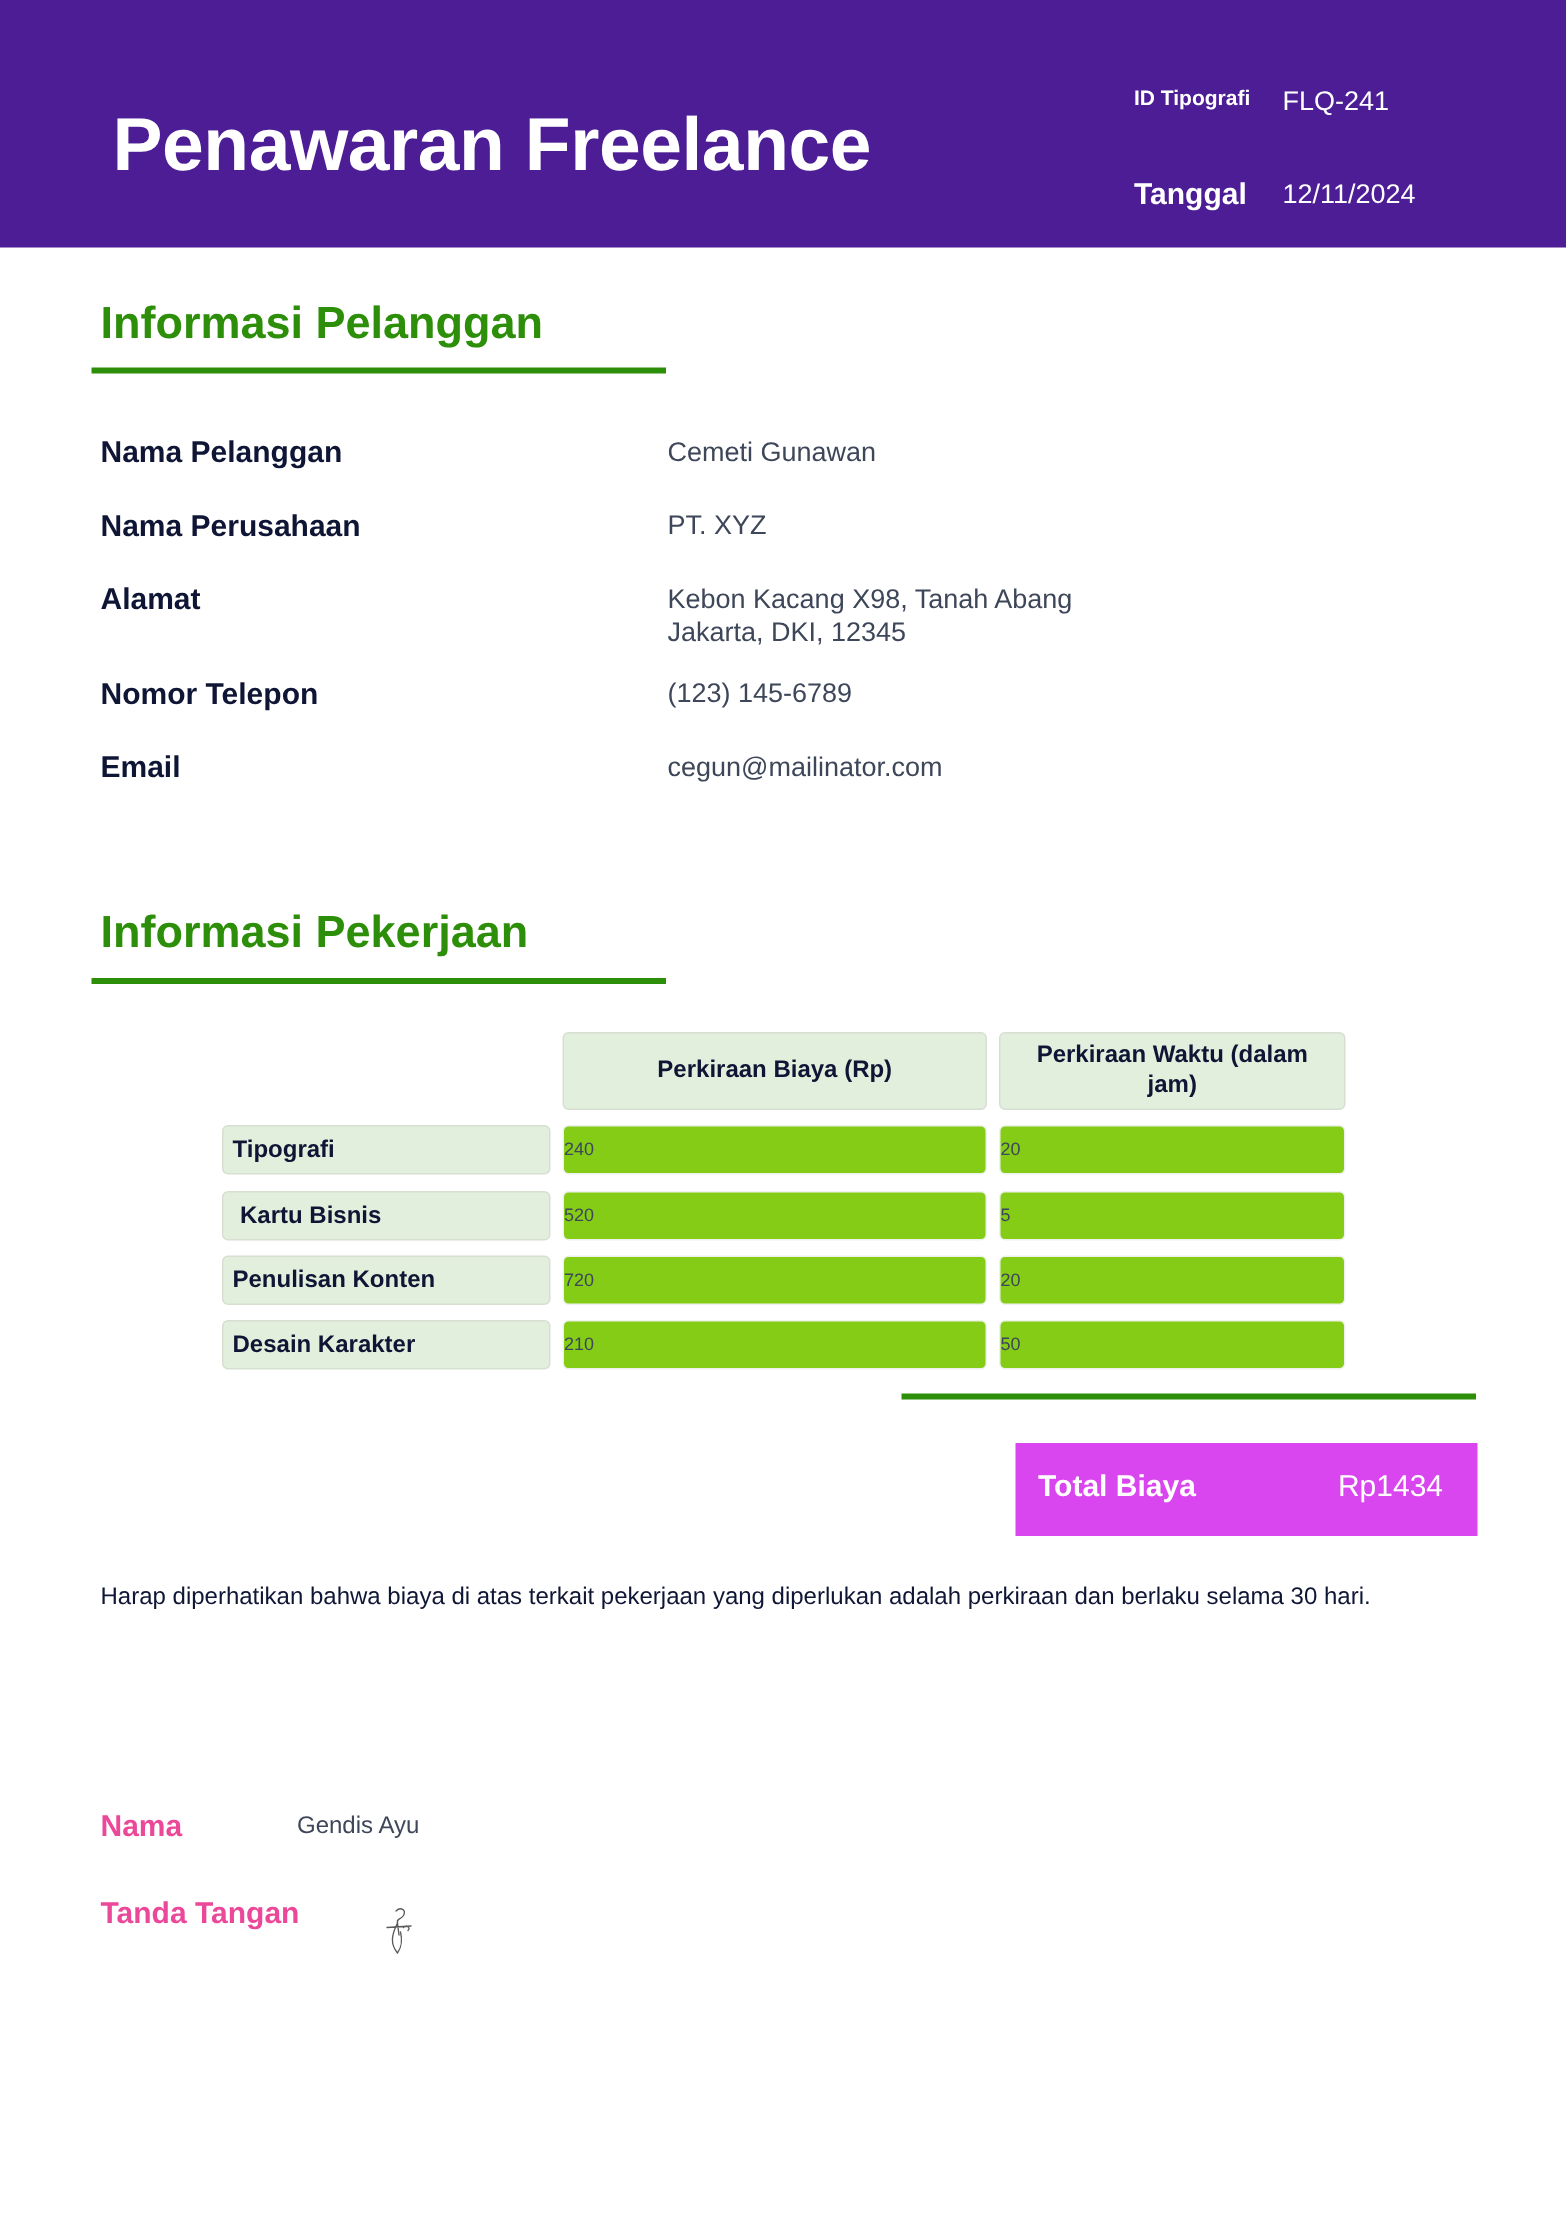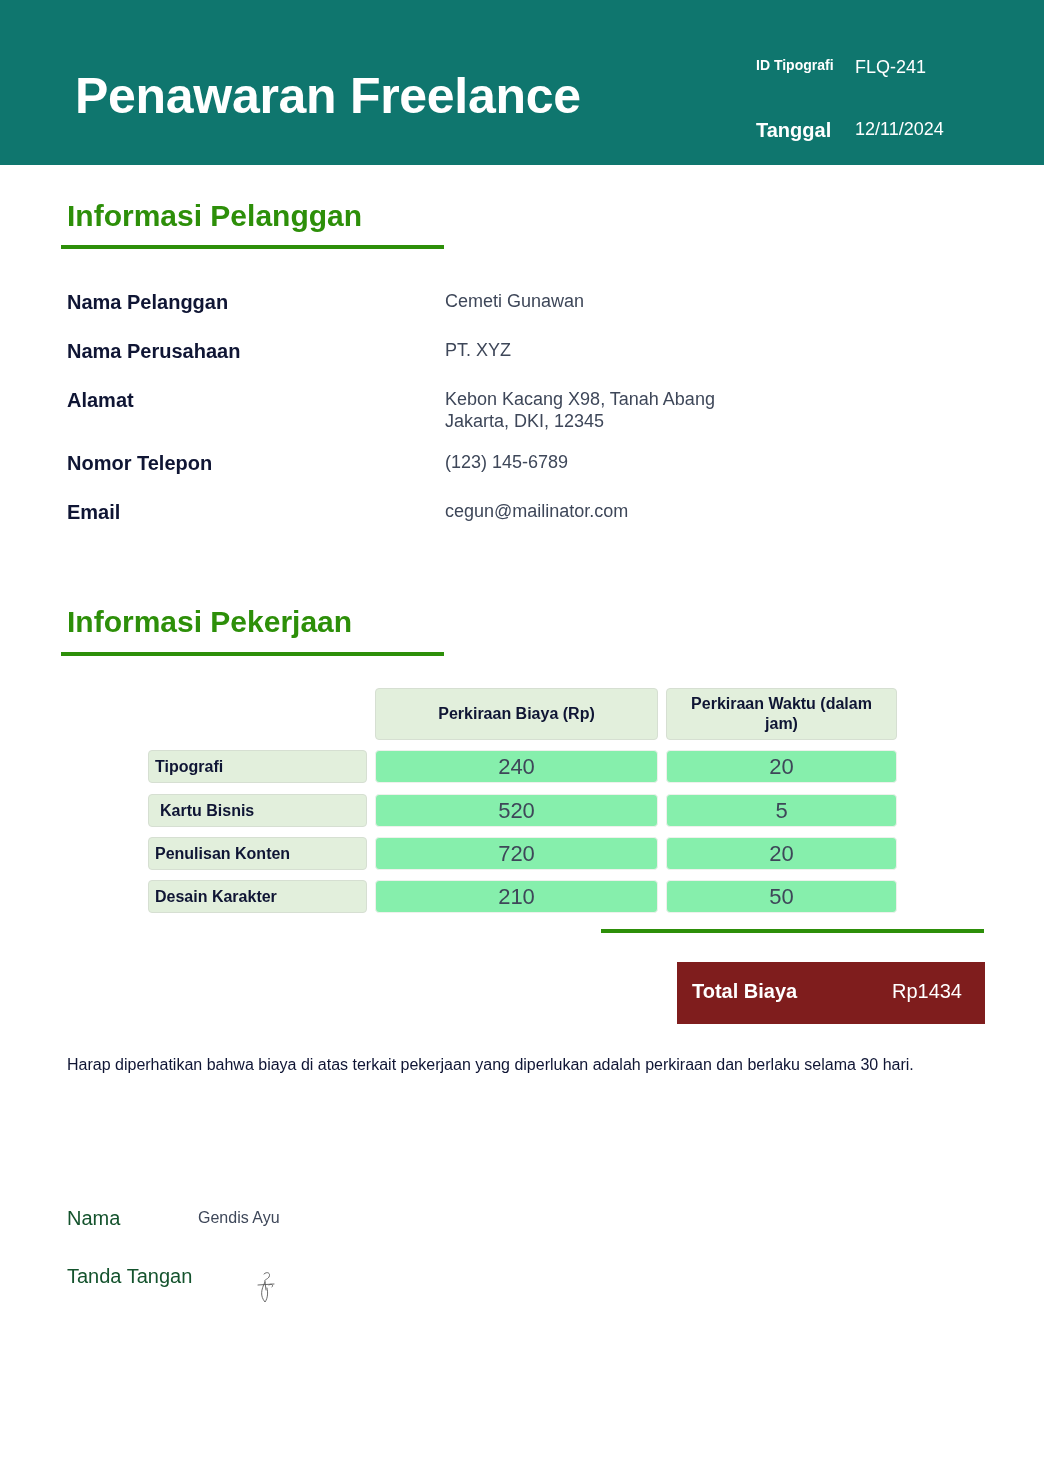--- a/index.html
+++ b/index.html
@@ -1,49 +1,49 @@
 <!DOCTYPE html>
 <html><head>
   <meta charset="utf-8">
   <style>
     * { box-sizing: border-box; margin: 0; padding: 0; }
     html, body { width: 1044px; height: 1477px; background: #ffffff; }
     body { font-family: "Liberation Sans", "DejaVu Sans", sans-serif; color: #0f1534; position: relative; overflow: hidden; }
 
-    .header { position: absolute; left: 0; top: 0; width: 1044px; height: 165px; background: #0f766e; }
+    .header { position: absolute; left: 0; top: 0; width: 1044px; height: 165px; background: #4c1d95; }
     .header-title { position: absolute; left: 75px; top: 66px; font-size: 50px; font-weight: bold; color: #ffffff; letter-spacing: -0.3px; line-height: 60px; }
     .meta-label-id { position: absolute; left: 756px; top: 56px; font-size: 14px; font-weight: bold; color: #ffffff; line-height: 18px; width: 95px; }
     .meta-value-id { position: absolute; left: 855px; top: 56px; font-size: 18px; color: #ffffff; line-height: 22px; }
     .meta-label-date { position: absolute; left: 756px; top: 118px; font-size: 20px; font-weight: bold; color: #ffffff; line-height: 24px; }
     .meta-value-date { position: absolute; left: 855px; top: 118px; font-size: 18px; color: #ffffff; line-height: 22px; }
 
     .section-title { position: absolute; left: 67px; font-size: 30px; font-weight: bold; color: #2d8f09; line-height: 36px; }
     .section-rule { position: absolute; left: 61px; width: 383px; height: 4px; background: #2d8f09; }
 
     .info-label { position: absolute; left: 67px; font-size: 20px; font-weight: bold; color: #0f1534; line-height: 24px; }
     .info-value { position: absolute; left: 445px; font-size: 18px; color: #3e4759; line-height: 22px; }
 
     .tbl-head { position: absolute; top: 688px; height: 52px; background: #e2efdc; border: 1px solid #d6dfd2; border-radius: 4px;
                 display: flex; align-items: center; justify-content: center; text-align: center;
                 font-size: 16px; font-weight: bold; color: #0f1534; line-height: 20px; padding: 0 10px; }
     .row-label { position: absolute; left: 148px; width: 219px; height: 33px; background: #e2efdc; border: 1px solid #d6dfd2; border-radius: 4px;
                  font-size: 16px; font-weight: bold; color: #0f1534; line-height: 31px; padding-left: 6px; }
-    .cell { position: absolute; height: 33px; background: #86efac; border: 1px solid #eef1ec; border-radius: 4px;
-            font-size: 22px; color: #3e4759; line-height: 31px; text-align: center; }
+    .cell { position: absolute; height: 33px; background: #84cc16; border: 1px solid #eef1ec; border-radius: 4px;
+            font-size: 12px; color: #3e4759; line-height: 31px; text-align: left; }
     .col-cost { left: 375px; width: 283px; }
     .col-time { left: 666px; width: 231px; }
 
     .total-rule { position: absolute; left: 601px; top: 929px; width: 383px; height: 4px; background: #2d8f09; }
-    .total-box { position: absolute; left: 677px; top: 962px; width: 308px; height: 62px; background: #7f1d1d; }
+    .total-box { position: absolute; left: 677px; top: 962px; width: 308px; height: 62px; background: #d946ef; }
     .total-label { position: absolute; left: 15px; top: 17px; font-size: 20px; font-weight: bold; color: #ffffff; line-height: 24px; }
     .total-value { position: absolute; right: 23px; top: 17px; font-size: 20px; color: #ffffff; line-height: 24px; margin-left: 20px; }
 
     .note { position: absolute; left: 67px; top: 1054px; width: 900px; font-size: 16px; color: #0f1534; line-height: 21px; }
 
-    .sig-label { position: absolute; left: 67px; font-size: 20px; font-weight: normal; color: #14532d; line-height: 24px; }
+    .sig-label { position: absolute; left: 67px; font-size: 20px; font-weight: bold; color: #ec4899; line-height: 24px; }
     .sig-name { position: absolute; left: 198px; top: 1206px; font-size: 16px; color: #3e4759; line-height: 24px; }
     .sig-image { position: absolute; left: 252px; top: 1270px; width: 28px; height: 36px; }
   </style>
 </head>
 <body>
 
 <div class="header">
   <div class="header-title">Penawaran Freelance</div>
   <div class="meta-label-id">ID Tipografi</div>
   <div class="meta-value-id">FLQ-241</div>

